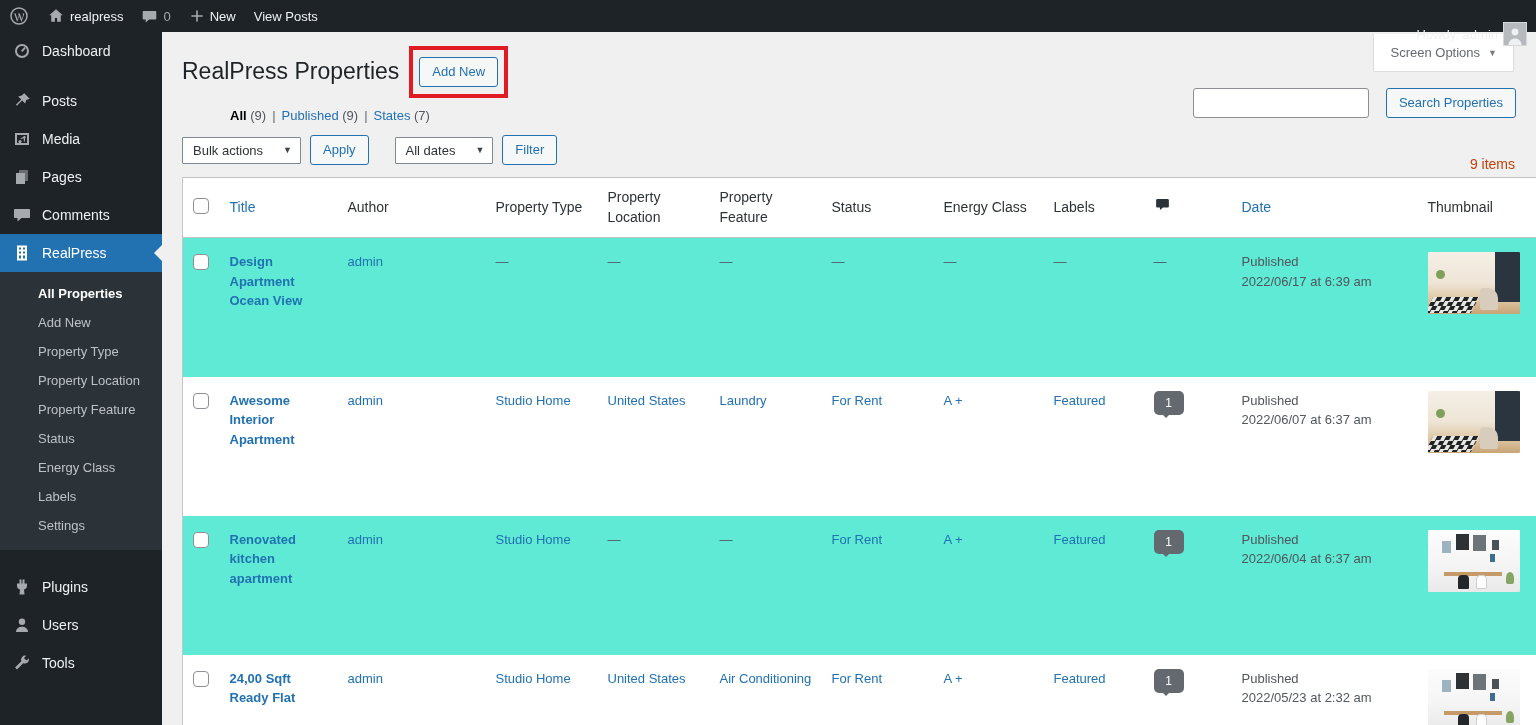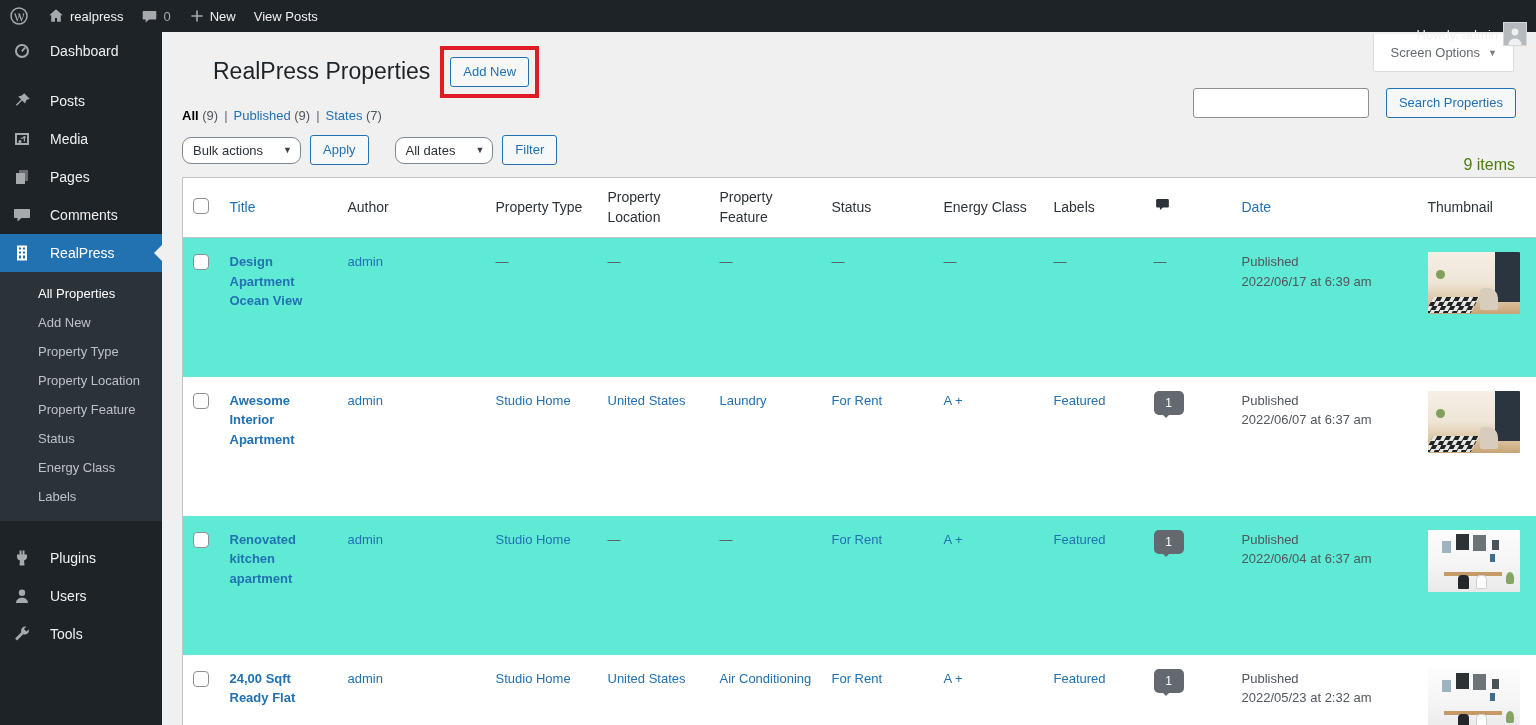--- a/index.html
+++ b/index.html
@@ -11,55 +11,55 @@
   #adminbar { position:fixed; top:0; left:0; right:0; height:32px; background:#1d2327; color:#f0f0f1; display:flex; align-items:center; z-index:50; }
   .ab-item { display:flex; align-items:center; gap:5px; padding:0 9px; height:32px; color:#f0f0f1; cursor:pointer; font-size:13px; }
   .ab-item svg { display:block; }
   .ab-icon { color:#a7aaad; }
   .ab-count { color:#a7aaad; }
   .ab-right { margin-left:auto; display:flex; align-items:center;margin-top:36px; }
   .avatar { width:24px; height:24px; background:#b6b9bd; border:1px solid #d5d7d9; display:flex; align-items:flex-end; justify-content:center; overflow:hidden; }
 
   
   #sidebar { position:fixed; top:32px; left:0; width:162px; bottom:0; background:#1d2327; color:#f0f0f1; z-index:40; }
-  .menu-item { display:flex; align-items:center; gap:18px; padding:9px 12px; font-size:14px; color:#f0f0f1; cursor:pointer; position:relative; }
+  .menu-item { display:flex; align-items:center; gap:10px; padding:9px 12px; font-size:14px; color:#f0f0f1; cursor:pointer; position:relative; }
   .menu-item .mi-icon { color:#a7aaad; width:20px; height:20px; flex:0 0 20px; }
   .menu-item.sep-after { margin-bottom:12px; }
   .menu-item.active { background:#2271b1; color:#fff; }
   .menu-item.active .mi-icon { color:#fff; }
   .menu-item.active::after { content:""; position:absolute; right:0; top:50%; margin-top:-8px; border:8px solid transparent; border-right-color:#f0f0f1; }
   .submenu { background:#2c3338; padding:7px 0 10px; }
   .submenu-item { display:block; padding:7px 12px 7px 38px; font-size:13px; color:#bdc1c6; cursor:pointer; }
-  .submenu-item.current { color:#fff; font-weight:400; }
+  .submenu-item.current { color:#fff; font-weight:700; }
   .menu-gap { height:18px; }
 
   
   #content { position:absolute; top:32px; left:162px; right:0; bottom:0; background:#f0f0f1; padding:10px 20px 0 20px; }
 
   #screen-options { position:absolute; top:2px; right:22px; background:#fff; border:1px solid #dcdcde; border-top:none; border-radius:0 0 2px 2px; padding:11px 16px; color:#646970; font-size:13px; display:flex; align-items:center; gap:8px; cursor:pointer; }
   #screen-options .so-arrow { font-size:9px; color:#787c82; }
 
-  .title-row { display:flex; align-items:center; margin-top:4px;margin-left:31px; }
+  .title-row { display:flex; align-items:center; margin-top:4px; }
   h1.page-title { font-size:23px; font-weight:400; color:#1d2327; line-height:1.3; }
   .red-highlight { border:4px solid #e01b24; padding:7px 6px; margin-left:10px; display:inline-block; }
   .button { display:inline-block; background:#f6f7f7; border:1px solid #2271b1; color:#2271b1; border-radius:3px; padding:5px 12px; font-size:13px; cursor:pointer; font-family:inherit; line-height:1.4; }
 
   .subsubsub { margin-top:10px; font-size:13px; color:#646970; display:flex; gap:6px; align-items:center; }
-  .subsubsub .view-all { color:#000; font-weight:700; }
+  .subsubsub .view-all { color:#000; font-weight:700;margin-left:48px; }
   .subsubsub .count { color:#50575e; font-weight:400; }
   .subsubsub a { color:#2271b1; }
   .subsubsub .sep { color:#646970; }
 
   .tablenav { margin-top:10px; display:flex; align-items:center; gap:9px; height:34px; }
-  .select-box { display:inline-flex; align-items:center; gap:20px; background:#fff; border:1px solid #7e8993; border-radius:9px; padding:5px 8px 5px 10px; color:#2c3338; cursor:pointer; font-size:13px; }
+  .select-box { display:inline-flex; align-items:center; gap:20px; background:#fff; border:1px solid #7e8993; border-radius:1px; padding:5px 8px 5px 10px; color:#2c3338; cursor:pointer; font-size:13px; }
   .select-box .chev { font-size:9px; color:#3c434a; }
 
   .search-form { position:absolute; top:56px; right:20px; display:flex; gap:17px; }
   .search-form input { width:176px; height:30px; border:1px solid #8c8f94; border-radius:3px; background:#fff; padding:0 8px; font-size:13px; font-family:inherit; }
-  .displaying-num { position:absolute; top:124px; right:21px; color:#4d7c0f; font-size:16px; }
+  .displaying-num { position:absolute; top:124px; right:21px; color:#c2410c; font-size:14px; }
 
   
   table.wp-list { width:100%; margin-top:10px; border:1px solid #c3c4c7; border-collapse:collapse; background:#fff; table-layout:fixed; }
   .wp-list thead th { text-align:left; font-weight:400; font-size:14px; color:#2c3338; padding:10px 10px; vertical-align:middle; border-bottom:1px solid #c3c4c7; line-height:1.4; }
   .wp-list th.sortable { color:#2271b1; cursor:pointer; }
   .wp-list tbody tr { height:139px; }
   .wp-list tbody tr.alternate { background:#5eead4; }
   .wp-list tbody td { padding:14px 10px 8px; vertical-align:top; font-size:13px; line-height:1.5; color:#50575e; }
   .cb-col { padding-left:10px; }
   input[type=checkbox] { width:16px; height:16px; border:1px solid #8c8f94; border-radius:4px; background:#fff; appearance:none; -webkit-appearance:none; cursor:pointer; margin-top:2px; }
@@ -192,20 +192,21 @@
   </div>
   <div class="submenu">
     <span class="submenu-item current">All Properties</span>
     <span class="submenu-item">Add New</span>
     <span class="submenu-item">Property Type</span>
     <span class="submenu-item">Property Location</span>
     <span class="submenu-item">Property Feature</span>
     <span class="submenu-item">Status</span>
     <span class="submenu-item">Energy Class</span>
     <span class="submenu-item">Labels</span>
+    <span class="submenu-item">Settings</span>
   </div>
   <div class="menu-gap"></div>
   <div class="menu-item">
     <span class="mi-icon">
       <svg width="20" height="20" viewBox="0 0 20 20">
           <path fill="currentColor" d="M7.5 2.5h2v4h1v-4h2v4H15v2.3c0 2-1.2 3.4-3 3.8l.5 4.9h-5l.5-4.9c-1.8-.4-3-1.8-3-3.8V6.5h2.5z"></path>
         </svg>
     </span>
     <span>Plugins</span>
   </div>

